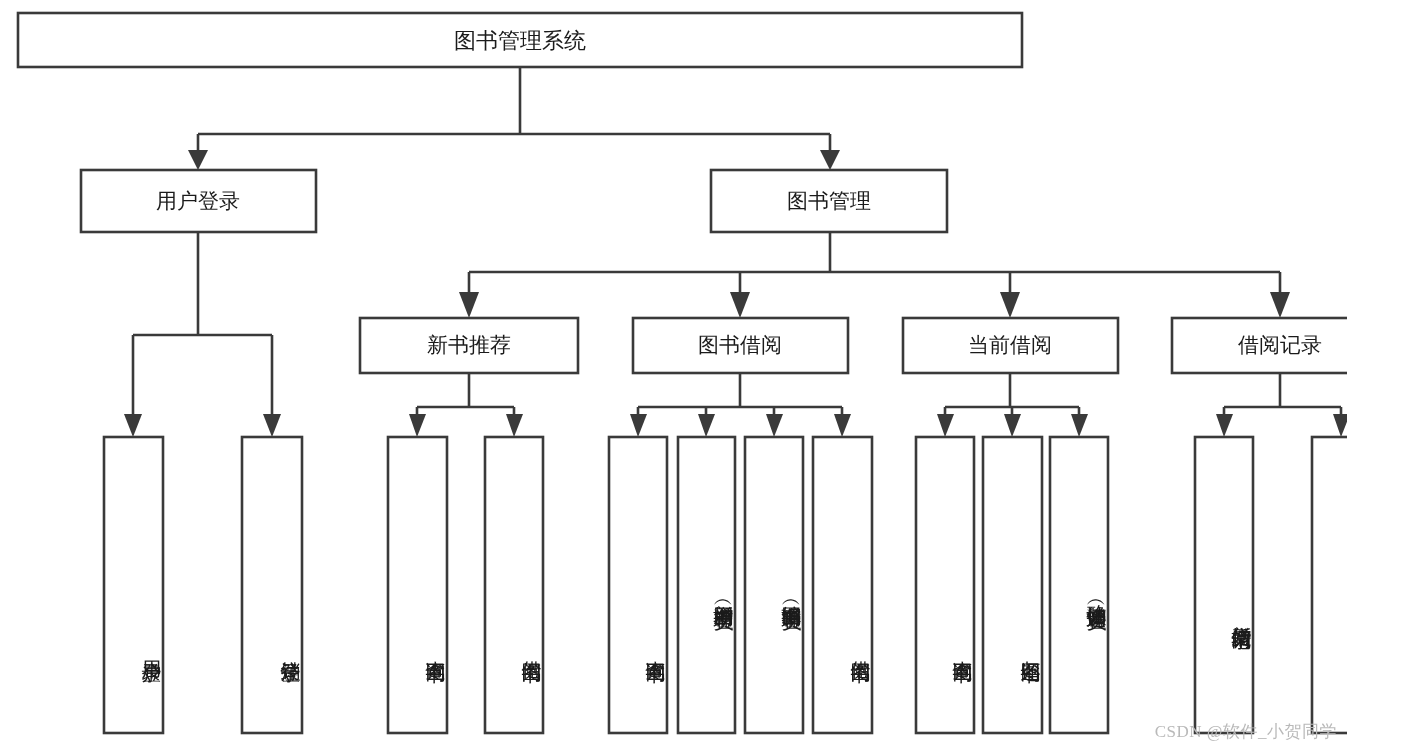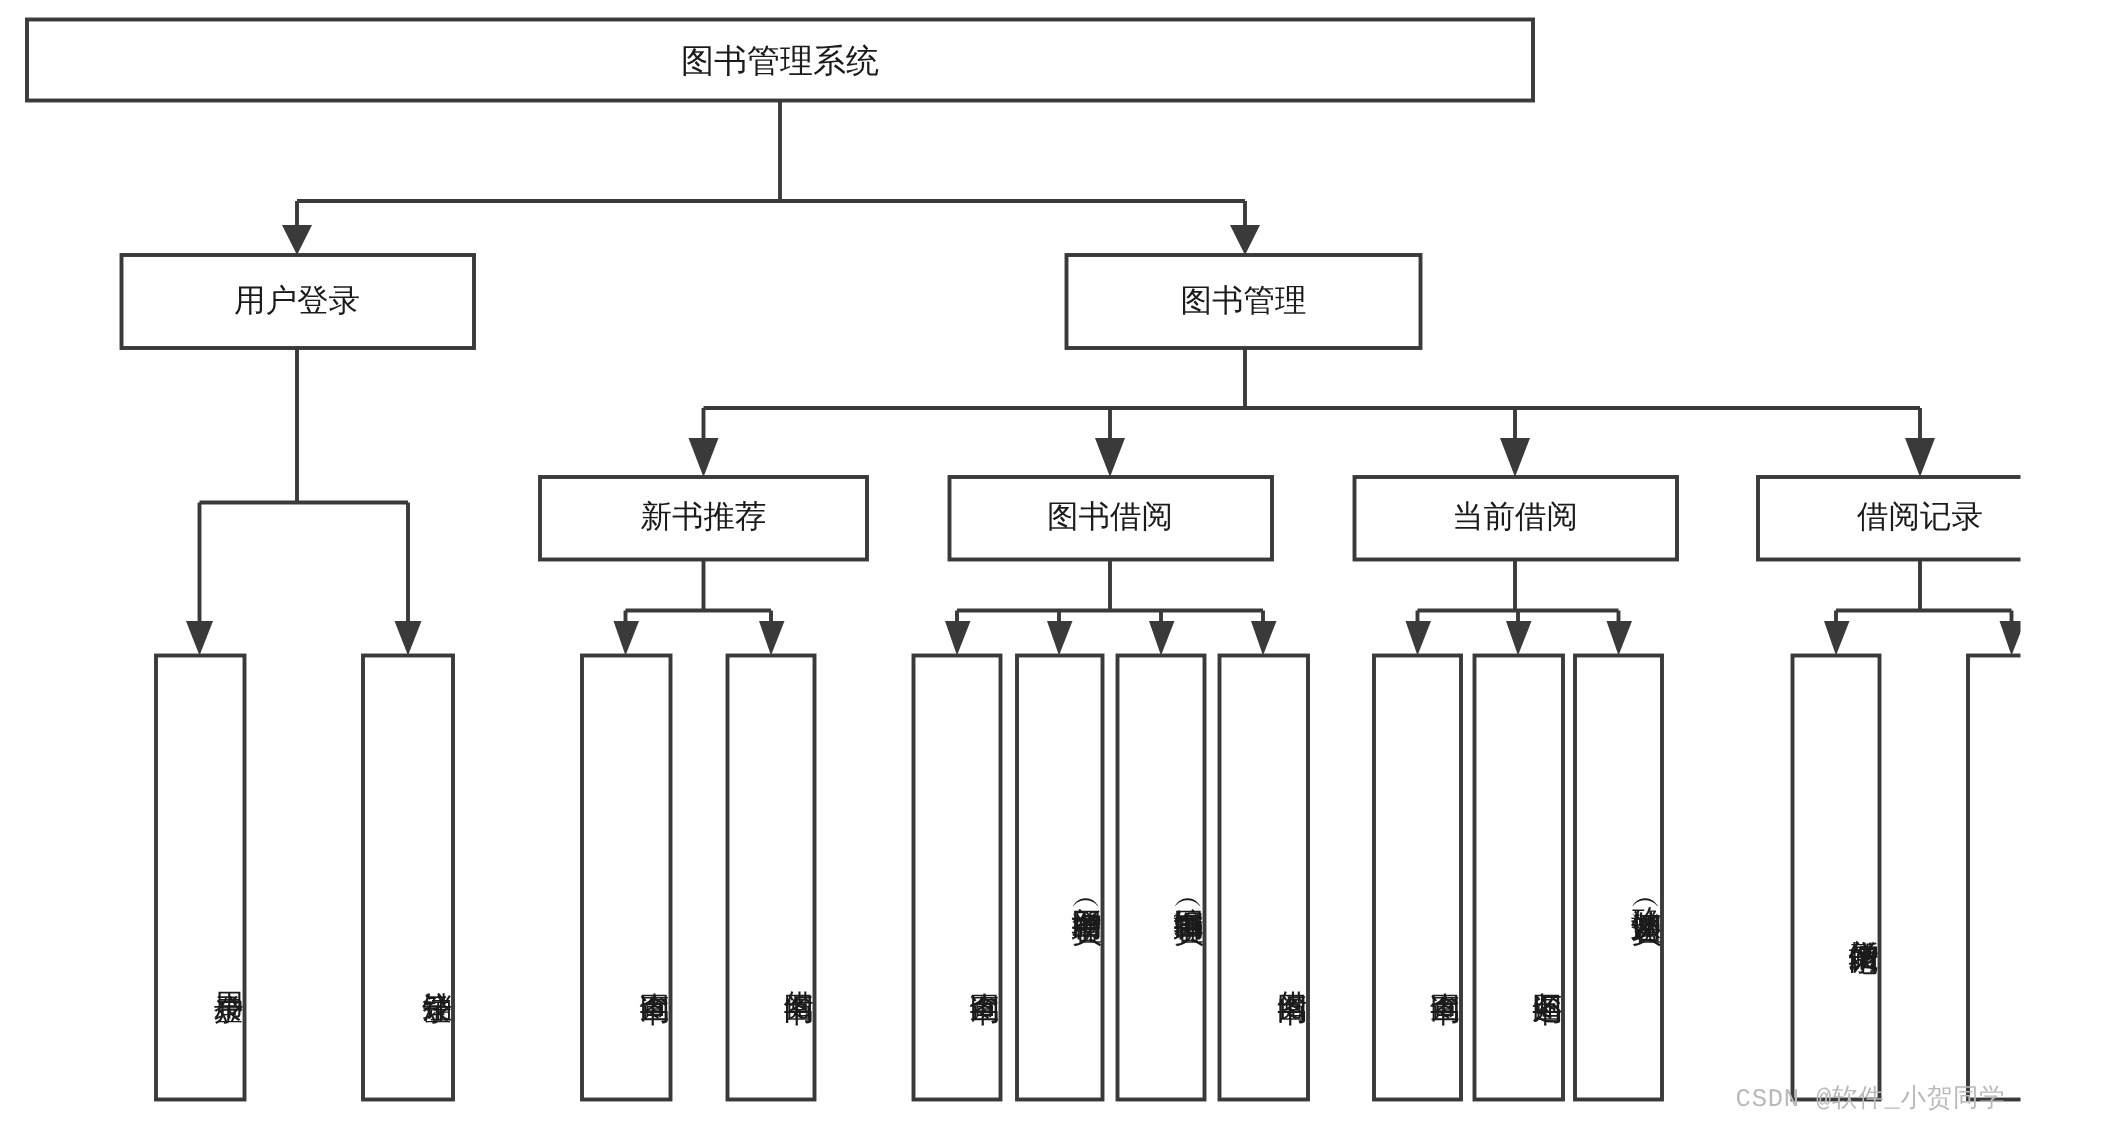--- a/index.html
+++ b/index.html
@@ -67,21 +67,21 @@
     white-space: nowrap;
     display: flex;
     align-items: flex-start;
     justify-content: center;
     pointer-events: none;
   }
   .watermark {
     position: absolute;
     right: 10px;
     bottom: 4px;
-    font-family: Liberation Mono, monospace;
+    font-family: Liberation Serif, serif;
     font-size: 17px;
     color: #b9b9b9;
     white-space: nowrap;
     letter-spacing: 0.5px;
   }
 </style>
 </head>
 <body>
 
 <div id="diagram-root">

